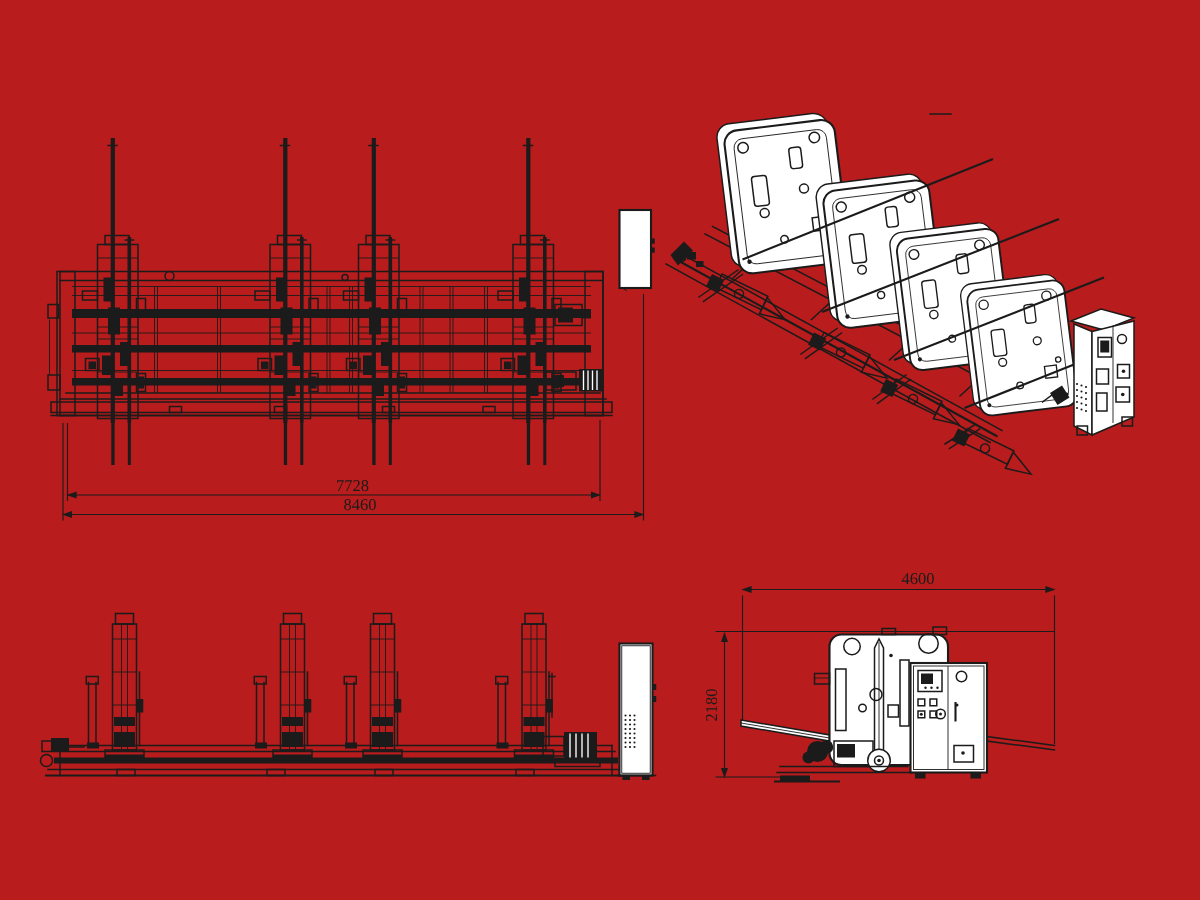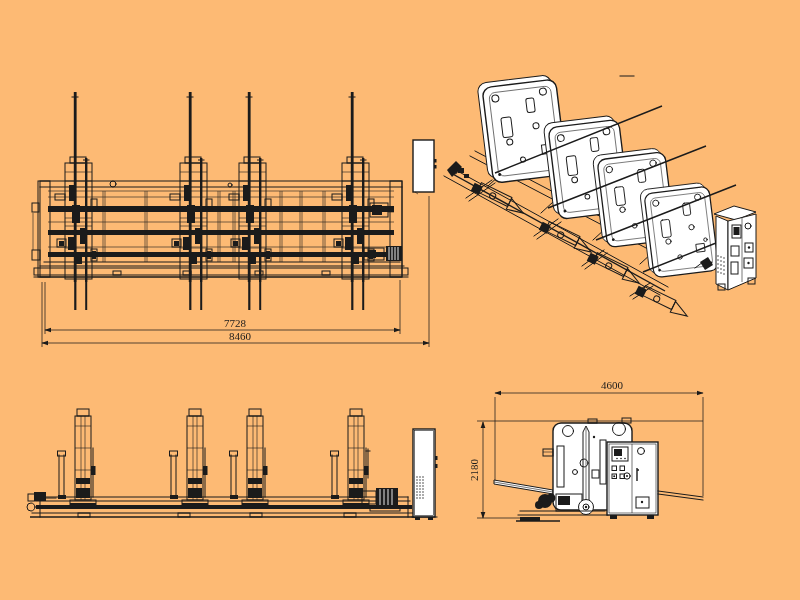--- a/index.html
+++ b/index.html
@@ -1,16 +1,16 @@
 <!DOCTYPE html>
 <html><head>
 <meta charset="utf-8">
 <style>
   html,body{margin:0;padding:0;background:#ffffff;}
-  .canvas{position:relative;width:800px;height:600px;background:#fdba74;overflow:hidden;}
+  .canvas{position:relative;width:800px;height:600px;background:#b91c1c;overflow:hidden;}
   svg{display:block;}
   .ln{fill:none;stroke:#1b1b1b;stroke-width:1;stroke-linecap:square;}
   .tn{fill:none;stroke:#1b1b1b;stroke-width:.6;}
   .md{fill:none;stroke:#1b1b1b;stroke-width:1.4;}
   .fl{fill:#1b1b1b;stroke:none;}
   .wf{fill:#ffffff;stroke:#1b1b1b;stroke-width:1;}
   .wf14{fill:#ffffff;stroke:#1b1b1b;stroke-width:1.4;}
   .dim{fill:none;stroke:#1b1b1b;stroke-width:.75;}
   .rib{stroke:#ffffff;stroke-width:.9;}
   .dimtxt{font-family:"Liberation Serif",serif;font-size:11px;fill:#1b1b1b;}

